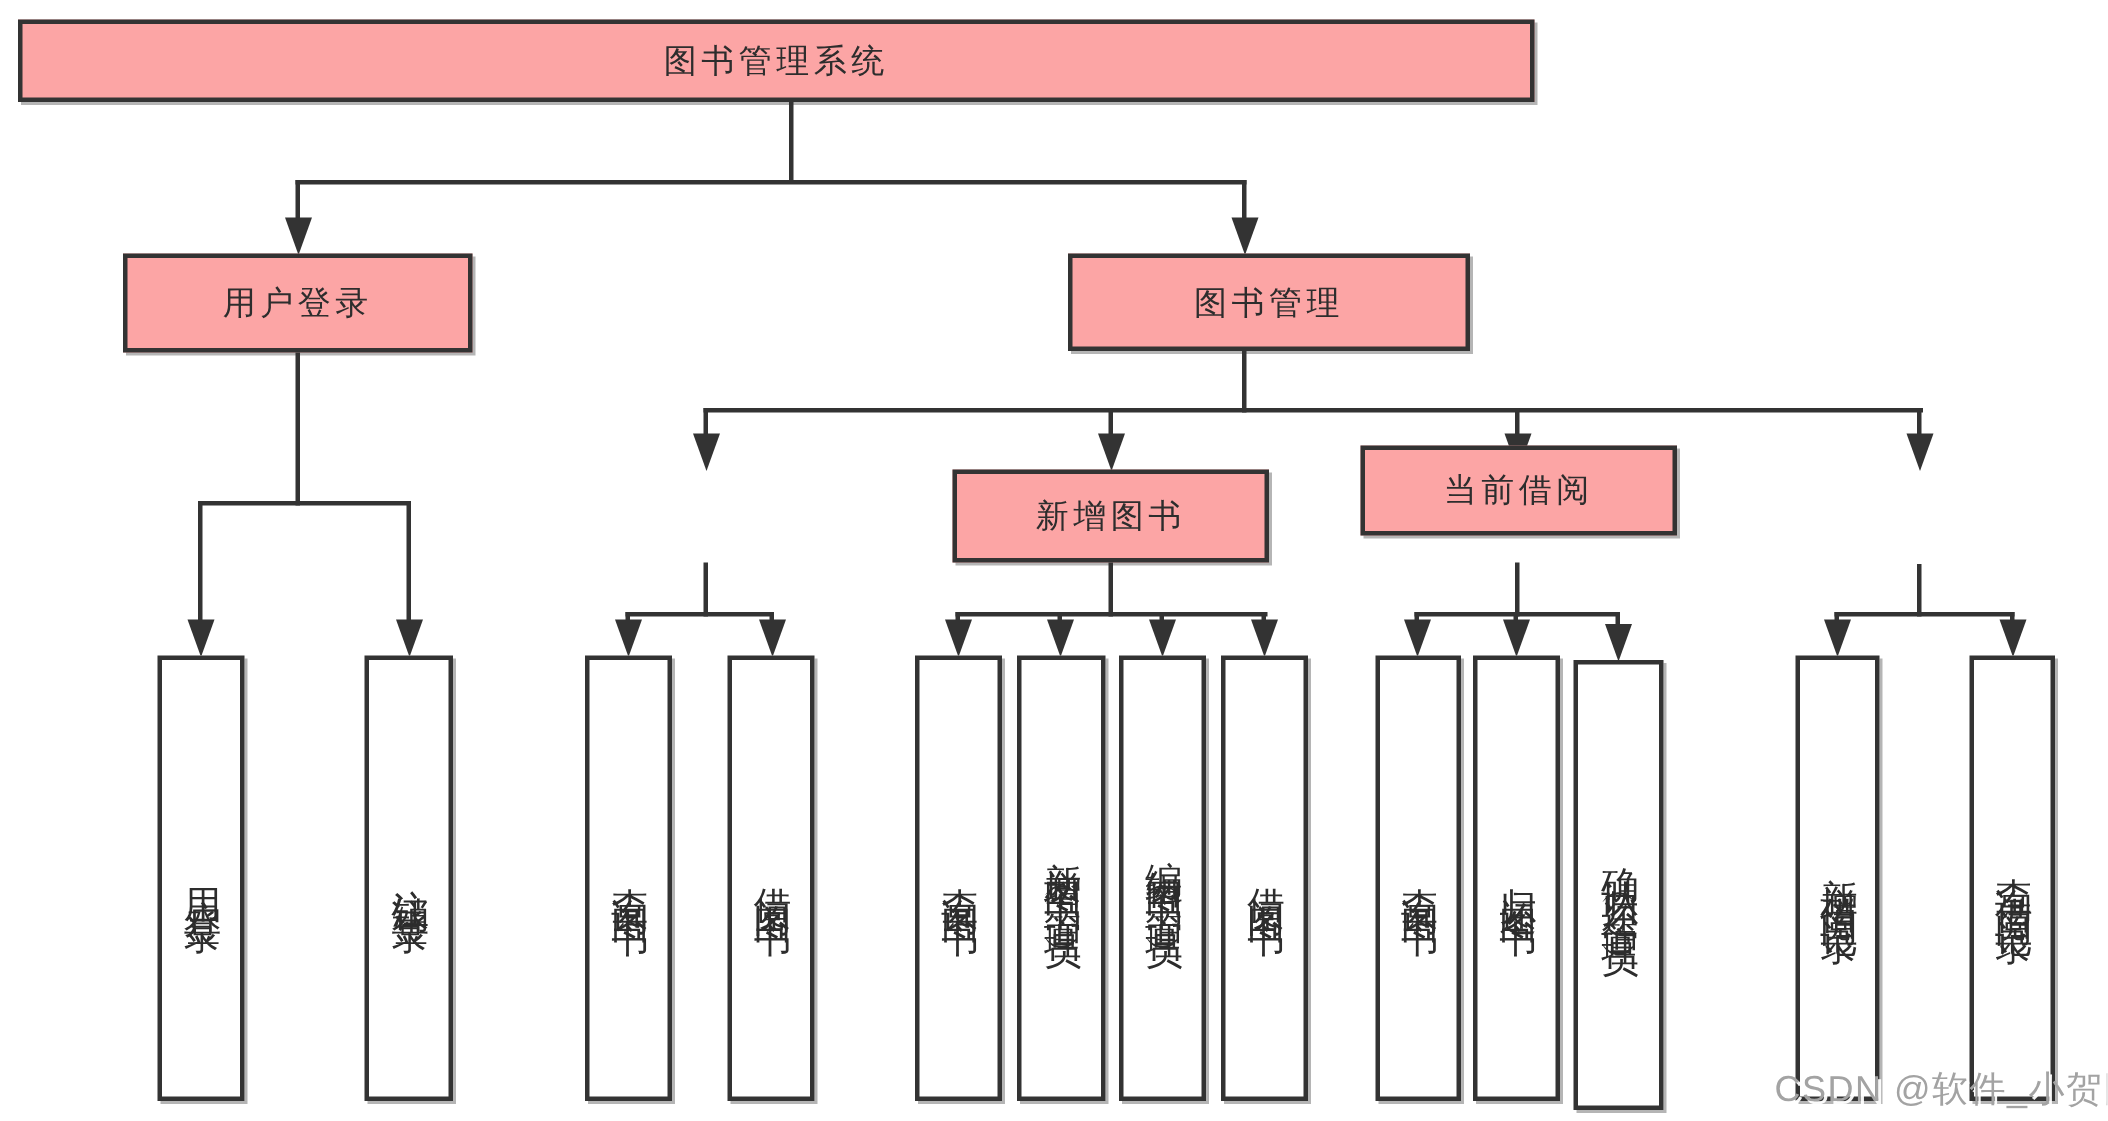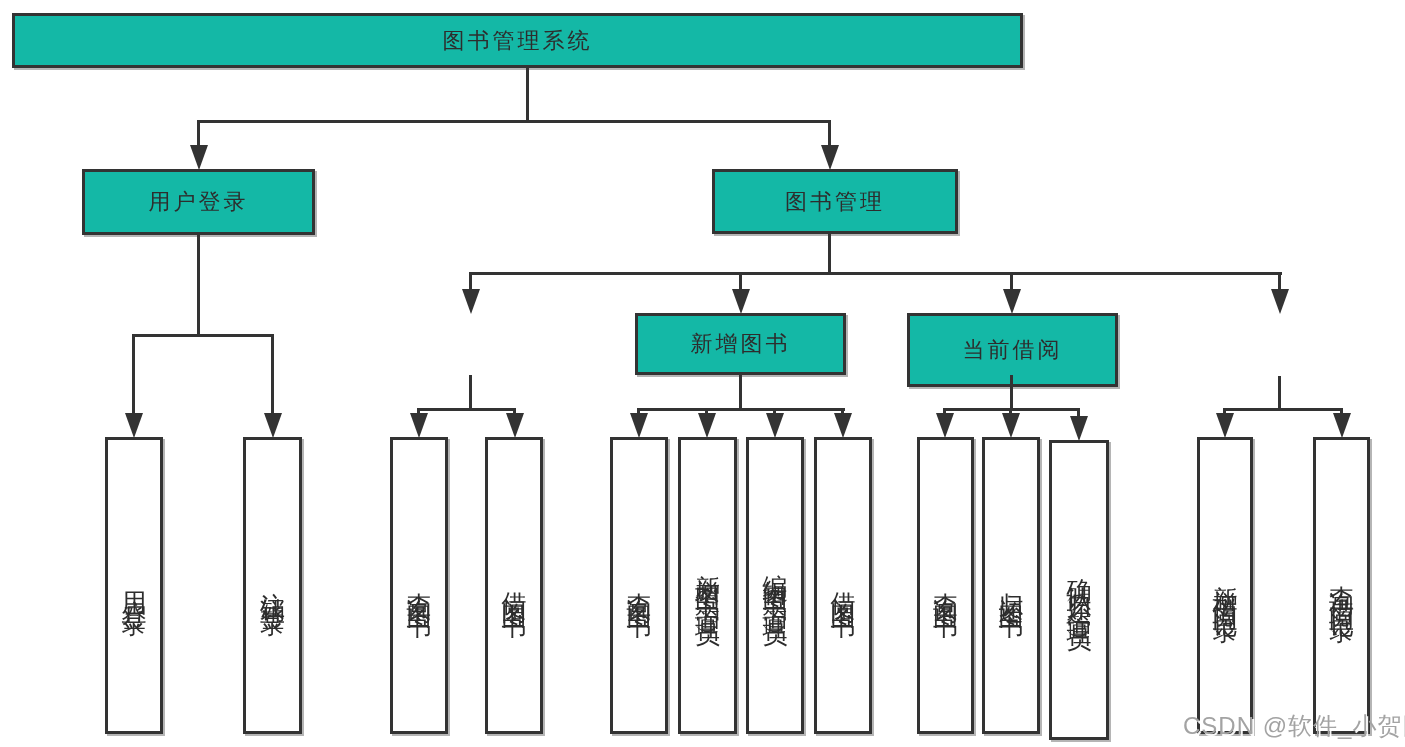--- a/index.html
+++ b/index.html
@@ -1,21 +1,21 @@
 <!DOCTYPE html>
 <html><head>
 <meta charset="utf-8">
 <style>
   html,body{margin:0;padding:0;background:#ffffff;}
   #stage{
     position:relative;width:1405px;height:747px;background:#ffffff;overflow:hidden;
     font-family:"Liberation Sans", sans-serif;color:#2d2d2d;
   }
   .hbox{
-    position:absolute;box-sizing:border-box;background:#14b8a6;
+    position:absolute;box-sizing:border-box;background:#fca5a5;
     border:3px solid #333333;box-shadow:2px 2px 0 rgba(90,90,90,0.45);
     display:flex;align-items:center;justify-content:center;
   }
   .hbox .hlabel{font-size:22px;letter-spacing:3px;color:#2d2d2d;white-space:nowrap;}
   .vbox{
     position:absolute;box-sizing:border-box;background:#fff;
     border:3px solid #333333;box-shadow:2px 2px 0 rgba(90,90,90,0.45);
     display:flex;align-items:center;justify-content:center;
   }
   .vtext{
@@ -47,21 +47,21 @@
   <div class="vline" style="left:526px;top:68px;height:54px"></div>
   <div class="hline" style="left:197px;top:120px;width:634px"></div>
   <div class="vline" style="left:197px;top:120px;height:28px"></div>
   <div class="arrow" style="left:190px;top:145px"></div>
   <div class="vline" style="left:828px;top:120px;height:28px"></div>
   <div class="arrow" style="left:821px;top:145px"></div>
 
   <div class="hbox" style="left:82px;top:169px;width:233px;height:66px">
     <span class="hlabel">用户登录</span>
   </div>
-  <div class="hbox" style="left:712px;top:169px;width:246px;height:65px">
+  <div class="hbox" style="left:712px;top:169px;width:268px;height:65px">
     <span class="hlabel">图书管理</span>
   </div>
 
   <div class="vline" style="left:197px;top:235px;height:102px"></div>
   <div class="hline" style="left:132px;top:334px;width:142px"></div>
   <div class="vline" style="left:132px;top:334px;height:80px"></div>
   <div class="arrow" style="left:125px;top:413px"></div>
   <div class="vline" style="left:271px;top:334px;height:80px"></div>
   <div class="arrow" style="left:264px;top:413px"></div>
 
@@ -72,21 +72,21 @@
   <div class="vline" style="left:739px;top:272px;height:18px"></div>
   <div class="arrow" style="left:732px;top:289px"></div>
   <div class="vline" style="left:1010px;top:272px;height:18px"></div>
   <div class="arrow" style="left:1003px;top:289px"></div>
   <div class="vline" style="left:1278px;top:272px;height:18px"></div>
   <div class="arrow" style="left:1271px;top:289px"></div>
 
   <div class="hbox" style="left:635px;top:313px;width:211px;height:62px">
     <span class="hlabel">新增图书</span>
   </div>
-  <div class="hbox" style="left:907px;top:313px;width:211px;height:74px">
+  <div class="hbox" style="left:907px;top:297px;width:211px;height:60px">
     <span class="hlabel">当前借阅</span>
   </div>
 
   <div class="vline" style="left:469px;top:375px;height:36px"></div>
   <div class="hline" style="left:417px;top:408px;width:99px"></div>
   <div class="vline" style="left:417px;top:408px;height:8px"></div>
   <div class="arrow" style="left:410px;top:413px"></div>
   <div class="vline" style="left:513px;top:408px;height:8px"></div>
   <div class="arrow" style="left:506px;top:413px"></div>
 

